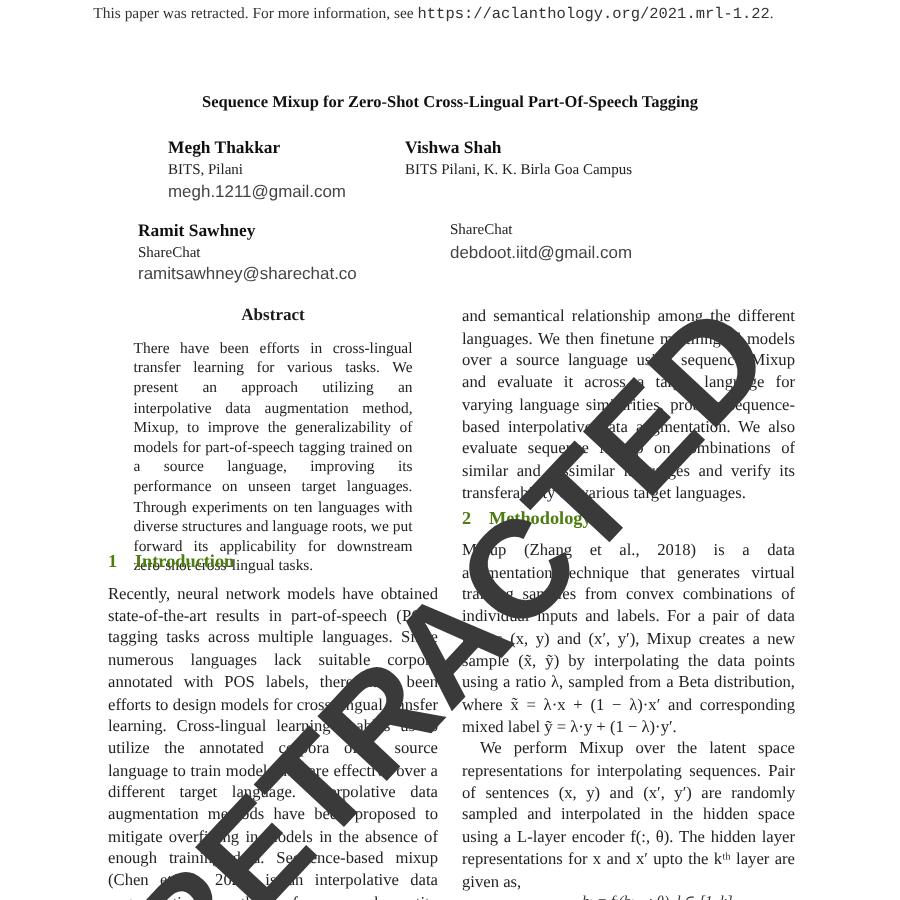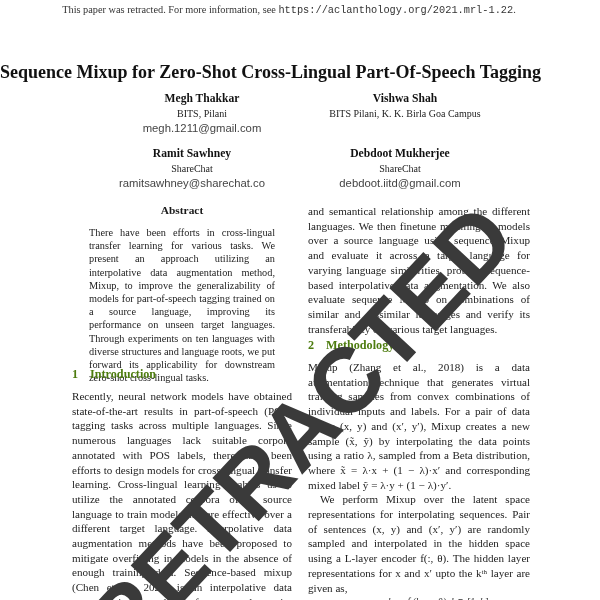--- a/index.html
+++ b/index.html
@@ -8,24 +8,24 @@
       background: #ffffff; color: #1a1a1a;
       font-family: "Liberation Serif", "DejaVu Serif", serif;
     }
     .abs { position: absolute; }
     .retraction-notice {
       left: 0; width: 578px; top: 4px; text-align: center;
       font-size: 10.3px; color: #333; white-space: nowrap;
     }
     .mono { font-family: "Liberation Mono", "DejaVu Sans Mono", monospace; }
     .title {
-      left: 0; width: 600px; top: 62px; text-align: left;
-      font-weight: bold; font-size: 18px; color: #111; white-space: nowrap;
+      left: 0; width: 600px; top: 62px; text-align: center;
+      font-weight: bold; font-size: 11px; color: #111; white-space: nowrap;
     }
-    .author-block { text-align: center; white-space: nowrap; }
+    .author-block { white-space: nowrap; }
     .author-name { font-weight: bold; font-size: 11.6px; line-height: 14.5px; color: #111; }
     .author-aff { font-size: 10px; line-height: 14.5px; color: #222; }
     .author-email { font-size: 11.3px; line-height: 15px; color: #444; font-family: Liberation Sans, sans-serif; }
 
     .abstract-title {
       left: 72px; width: 220px; top: 204px; text-align: center;
       font-weight: bold; font-size: 11.4px;
     }
     .abstract-body {
       left: 89px; width: 186px; top: 226px;
@@ -71,21 +71,20 @@
 <div class="abs author-block" style="left:270px; width:270px; top:92px;">
   <div class="author-name">Vishwa Shah</div>
   <div class="author-aff">BITS Pilani, K. K. Birla Goa Campus</div>
 </div>
 <div class="abs author-block" style="left:92px; width:200px; top:147px;">
   <div class="author-name">Ramit Sawhney</div>
   <div class="author-aff">ShareChat</div>
   <div class="author-email">ramitsawhney@sharechat.co</div>
 </div>
 <div class="abs author-block" style="left:300px; width:200px; top:147px;">
-  <div class="author-name">Debdoot Mukherjee</div>
   <div class="author-aff">ShareChat</div>
   <div class="author-email">debdoot.iitd@gmail.com</div>
 </div>
 
 <div class="abs abstract-title">Abstract</div>
 <div class="abs abstract-body">There have been efforts in cross-lingual transfer learning for various tasks. We present an approach utilizing an interpolative data augmentation method, Mixup, to improve the generalizability of models for part-of-speech tagging trained on a source language, improving its performance on unseen target languages. Through experiments on ten languages with diverse structures and language roots, we put forward its applicability for downstream zero-shot cross-lingual tasks.</div>
 
 <div class="abs section-heading" style="left:72px; top:367px;">
   <span class="num">1</span><span>Introduction</span>
 </div>

